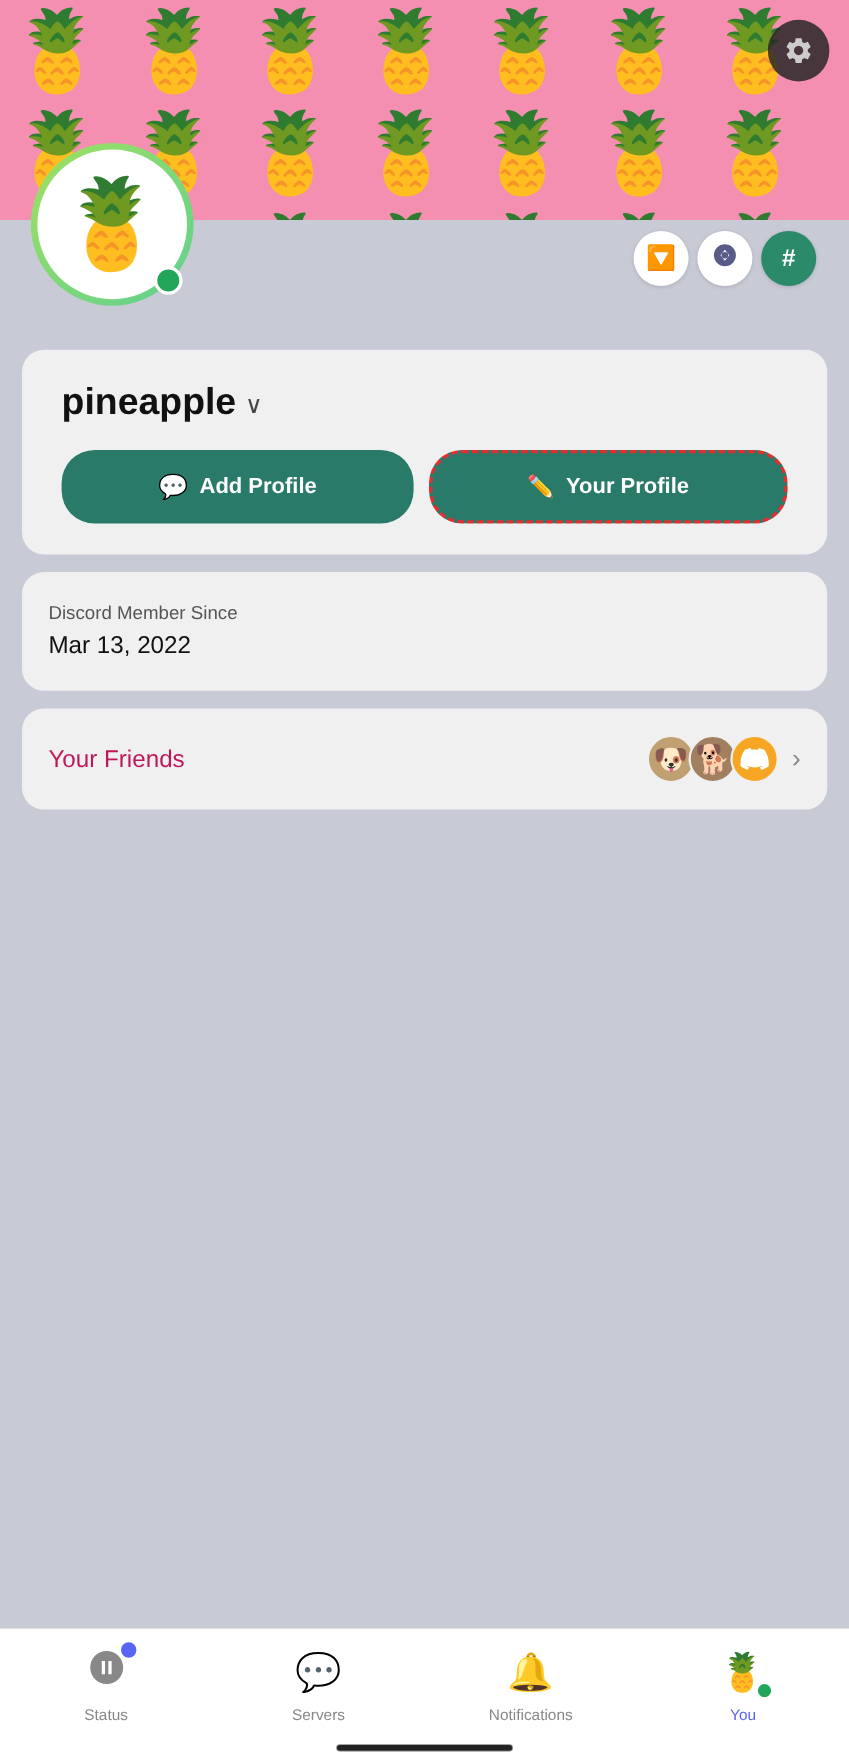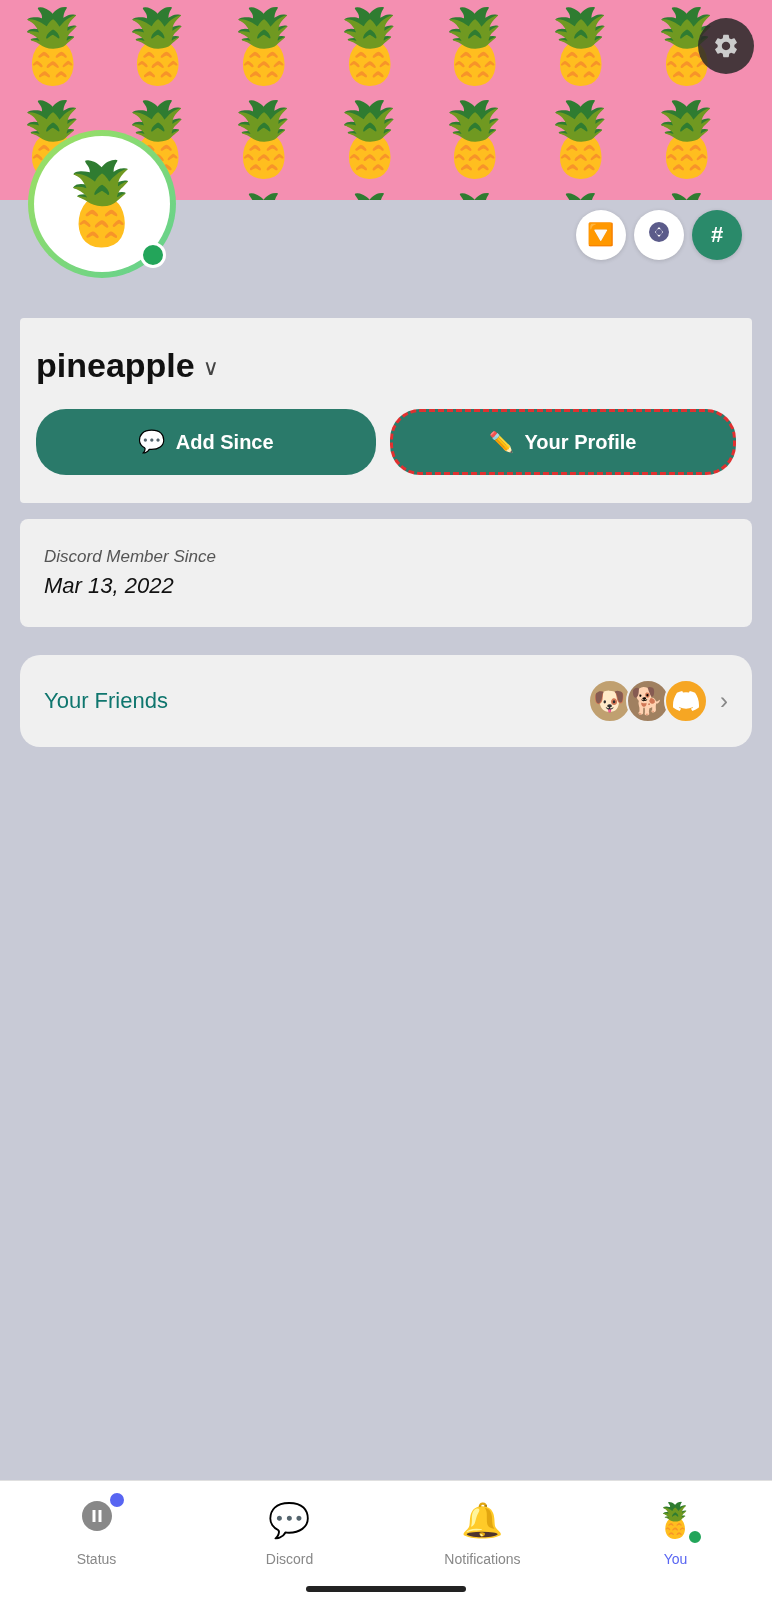--- a/index.html
+++ b/index.html
@@ -127,22 +127,22 @@
 
     
     .main-content {
       padding: 20px 20px 0 20px;
       margin-top: 20px;
     }
 
     
     .card {
       background: #f0f0f0;
-      border-radius: 4px;
-      padding: 28px 16px;
+      border-radius: 20px;
+      padding: 28px 36px;
       margin-bottom: 16px;
     }
 
     .username-row {
       display: flex;
       align-items: center;
       gap: 8px;
       margin-bottom: 24px;
     }
 
@@ -191,24 +191,23 @@
       cursor: pointer;
       display: flex;
       align-items: center;
       justify-content: center;
       gap: 10px;
     }
 
     
     .member-card {
       background: #f0f0f0;
-      border-radius: 8px;
+      border-radius: 20px;
       padding: 28px 24px;
-      margin-bottom: 28px;
-      font-style: italic;
+      margin-bottom: 16px;
     }
 
     .member-since-label {
       font-size: 17px;
       color: #555;
       margin-bottom: 6px;
     }
 
     .member-since-date {
       font-size: 22px;
@@ -223,21 +222,21 @@
       padding: 24px 24px;
       margin-bottom: 16px;
       display: flex;
       align-items: center;
       justify-content: space-between;
       cursor: pointer;
     }
 
     .friends-label {
       font-size: 22px;
-      color: #0f766e;
+      color: #be185d;
       font-weight: 500;
     }
 
     .friends-right {
       display: flex;
       align-items: center;
       gap: 4px;
     }
 
     .friend-avatar {
@@ -431,21 +430,21 @@
 <div class="main-content">
 
   <div class="card">
     <div class="username-row">
       <span class="username-text">pineapple</span>
       <span class="chevron-down">∨</span>
     </div>
     <div class="buttons-row">
       <button class="btn-add-status">
         <span style="font-size:22px;">💬</span>
-        <span>Add Since</span>
+        <span>Add Profile</span>
       </button>
       <button class="btn-edit-profile">
         <span style="font-size:20px;">✏️</span>
         <span>Your Profile</span>
       </button>
     </div>
   </div>
 
   <div class="member-card">
     <div class="member-since-label">Discord Member Since</div>
@@ -486,21 +485,21 @@
       </span>
       <div class="nav-badge"></div>
     </div>
     <span class="nav-label">Status</span>
   </div>
 
   <div class="nav-item">
     <div class="nav-icon-wrap">
       <span style="font-size:34px; color:#888;">💬</span>
     </div>
-    <span class="nav-label">Discord</span>
+    <span class="nav-label">Servers</span>
   </div>
 
   <div class="nav-item">
     <div class="nav-icon-wrap">
       <span style="font-size:34px; color:#888;">🔔</span>
     </div>
     <span class="nav-label">Notifications</span>
   </div>
 
   <div class="nav-item">

